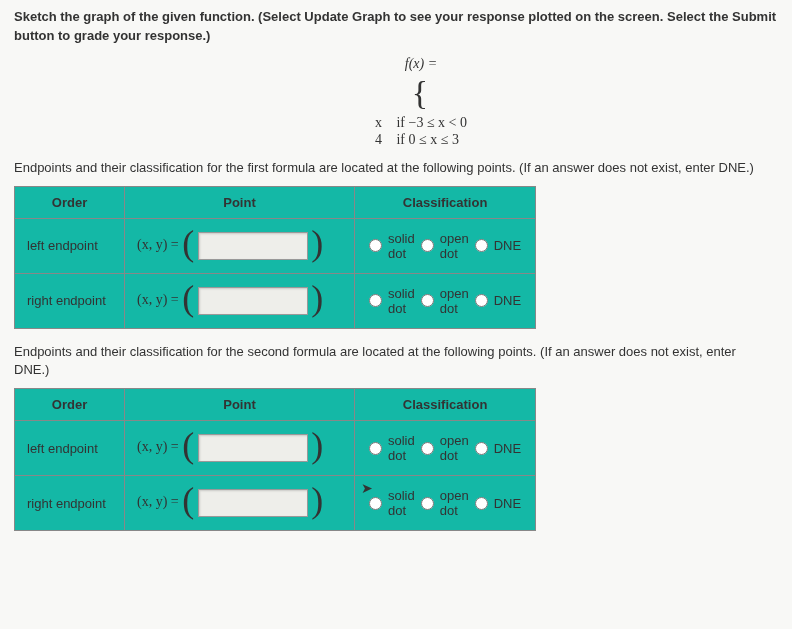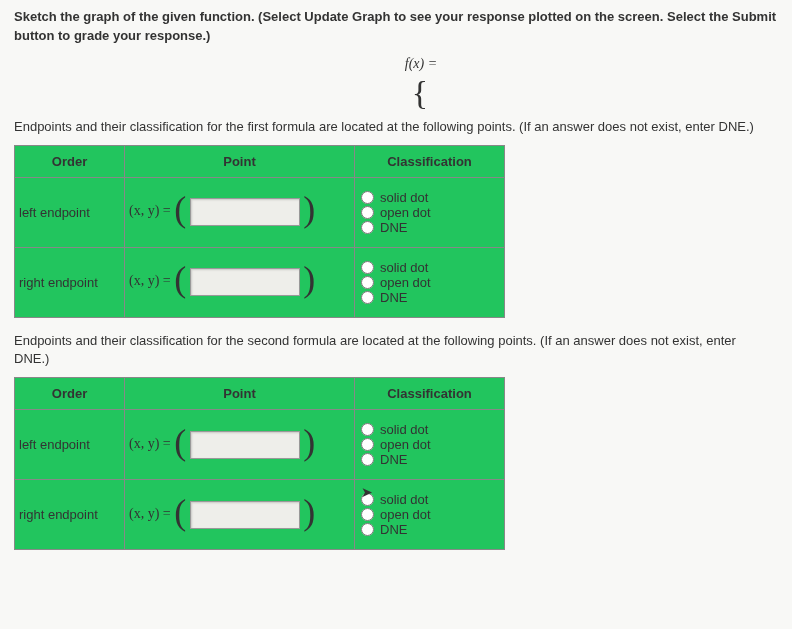--- a/index.html
+++ b/index.html
@@ -36,24 +36,24 @@
     .subtext {
       line-height: 1.45;
       margin: 6px 8px 8px 0;
     }
     table.answer {
       border-collapse: collapse;
       margin: 6px 0 14px 0;
     }
     table.answer th, table.answer td {
       border: 1px solid #888;
-      padding: 8px 4px;
+      padding: 8px 12px;
       text-align: left;
       vertical-align: middle;
-      background: #22c55e;
+      background: #14b8a6;
     }
     table.answer th {
       font-weight: bold;
       text-align: center;
     }
     .order-col { width: 110px; }
     .point-col { width: 230px; text-align:center; }
     .class-col { width: 150px; }
     .point-cell {
       font-family: Georgia, 'Times New Roman', serif;
@@ -65,38 +65,48 @@
     .point-input {
       width: 110px;
       height: 28px;
       border: 1px solid #999;
       background: #eeeeea;
       box-shadow: inset 1px 1px 2px rgba(0,0,0,0.15);
       vertical-align: middle;
       padding: 2px 4px;
       font-size: 13px;
     }
-    .radio-list { display: flex; flex-direction: column; padding: 4px 2px; }
+    .radio-list { display: flex; flex-direction: row; gap: 6px; padding: 4px 2px; }
     .radio-item { display: flex; align-items: center; gap: 6px; font-size: 13px; }
     .radio-item input[type=radio] { width:13px; height:13px; }
     .cursor {
       position: absolute;
       font-size: 14px;
       pointer-events:none;
     }
   </style>
 </head>
 <body>
 
 <div class="instructions">Sketch the graph of the given function. (Select Update Graph to see your response plotted on the screen. Select the Submit button to grade your response.)</div>
 
 <div class="formula-block">
   <div class="formula-row">
     <span class="fx">f(x) =</span>
     <span class="brace">{</span>
+    <span class="cases">
+      <div class="case-line">
+        <span class="case-val">x</span>
+        <span>if −3 ≤ x &lt; 0</span>
+      </div>
+      <div class="case-line">
+        <span class="case-val">4</span>
+        <span>if 0 ≤ x ≤ 3</span>
+      </div>
+    </span>
   </div>
 </div>
 
 <div class="subtext">Endpoints and their classification for the first formula are located at the following points. (If an answer does not exist, enter DNE.)</div>
 
 <table class="answer">
   <tbody>
       <tr>
     <th class="order-col">Order</th>
     <th class="point-col">Point</th>

